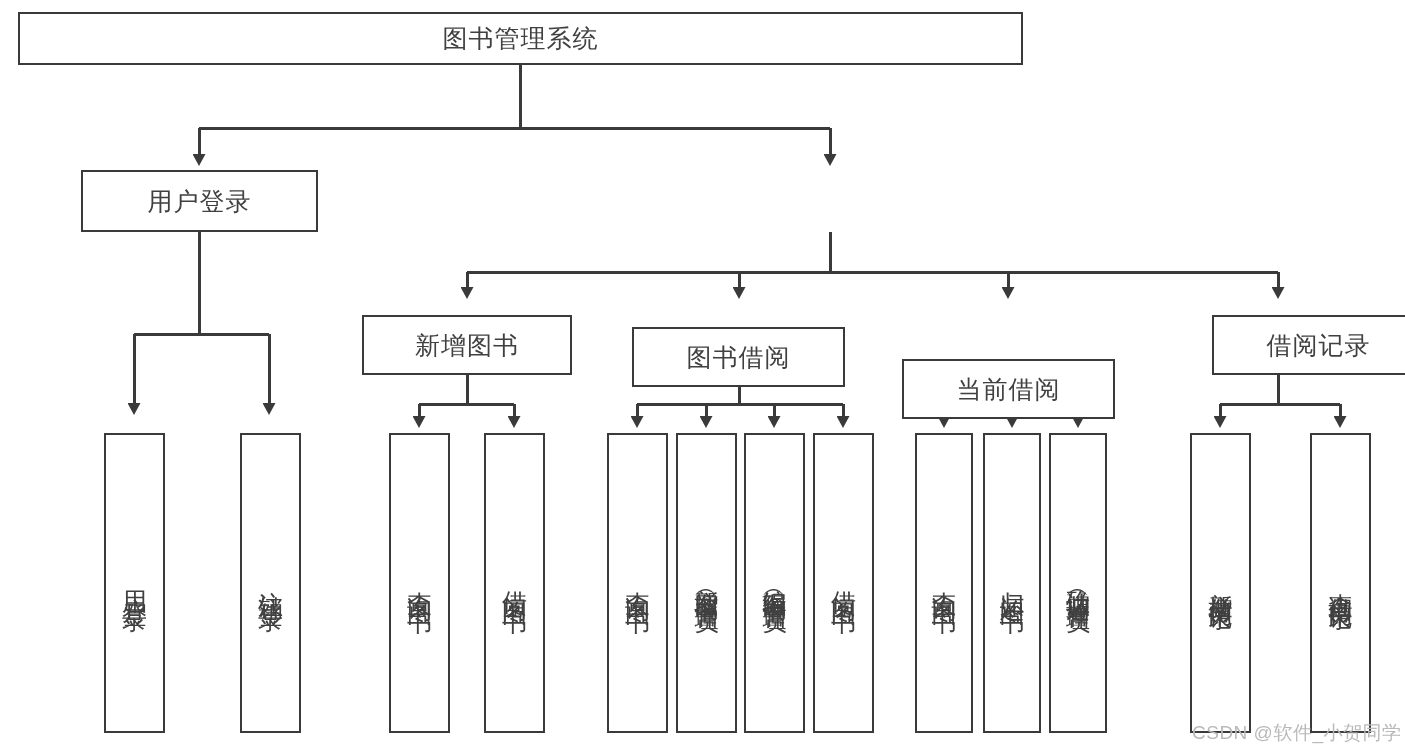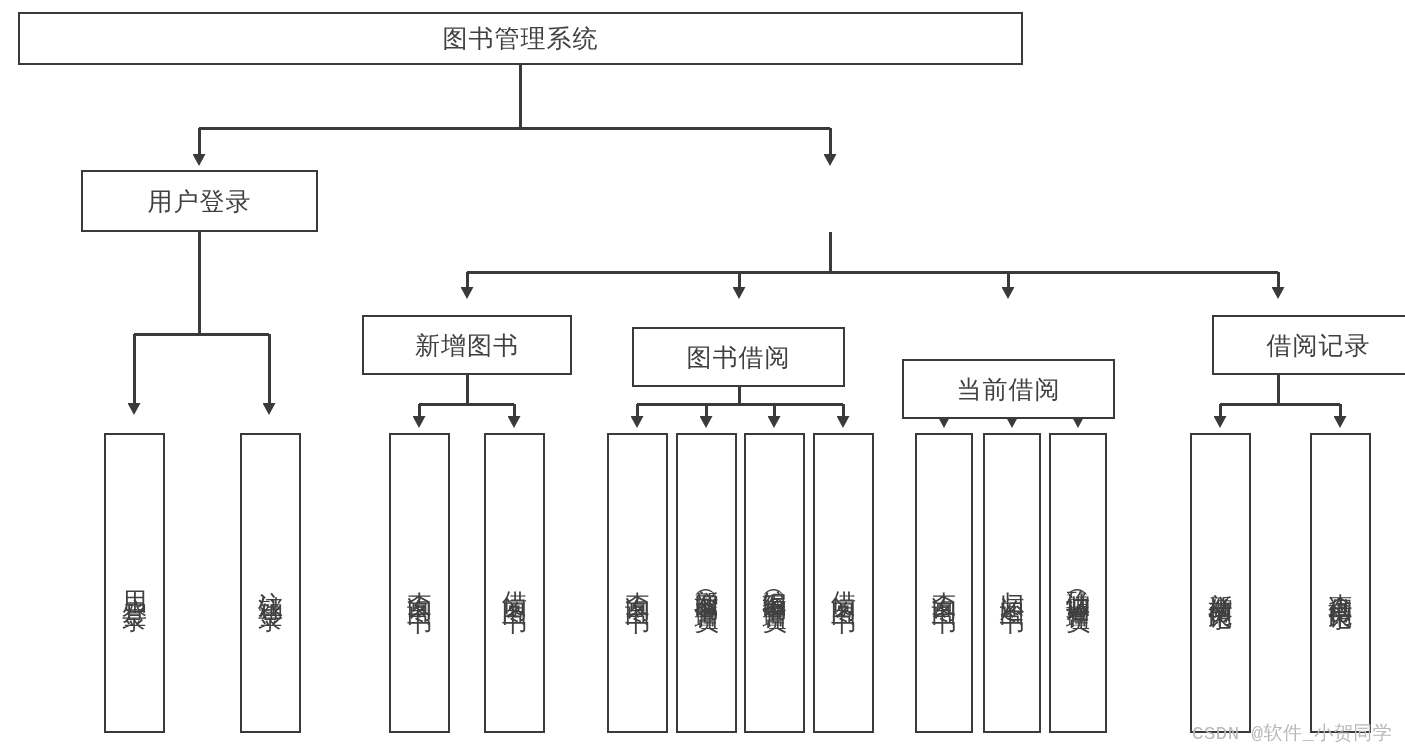--- a/index.html
+++ b/index.html
@@ -180,15 +180,15 @@
     <span class="lbl">确认归还（管理员）</span>
   </div>
 
   <div class="node v tight" style="left:1190px;top:433px;width:61px;height:300px;">
     <span class="lbl">新增借阅记录</span>
   </div>
   <div class="node v tight" style="left:1310px;top:433px;width:61px;height:300px;">
     <span class="lbl">查询借阅记录</span>
   </div>
 
-  <div class="watermark" style="left:1192px;top:720px;font-family:Liberation Mono, monospace;">CSDN @软件_小贺同学</div>
+  <div class="watermark" style="left:1192px;top:720px;">CSDN @软件_小贺同学</div>
 
 </div>
 
 </body></html>

